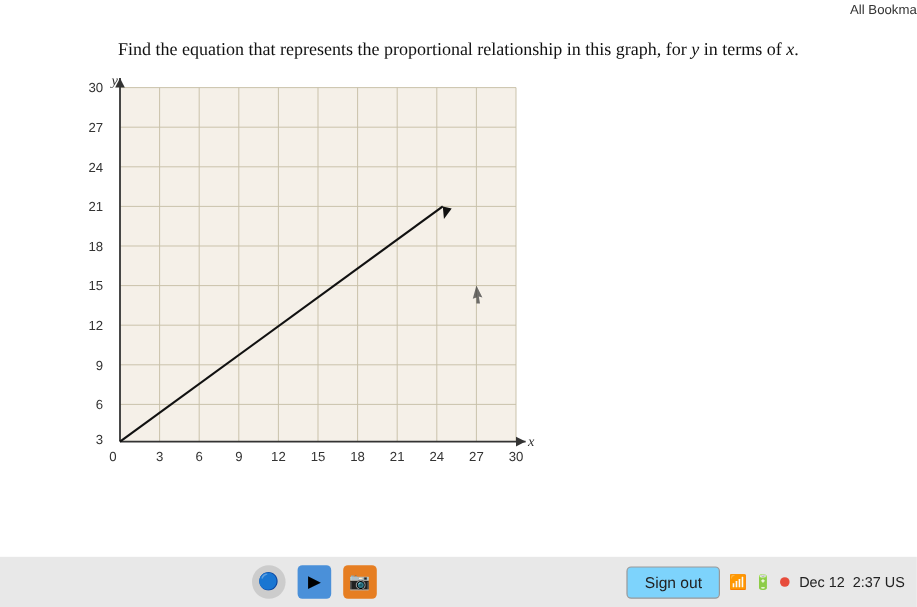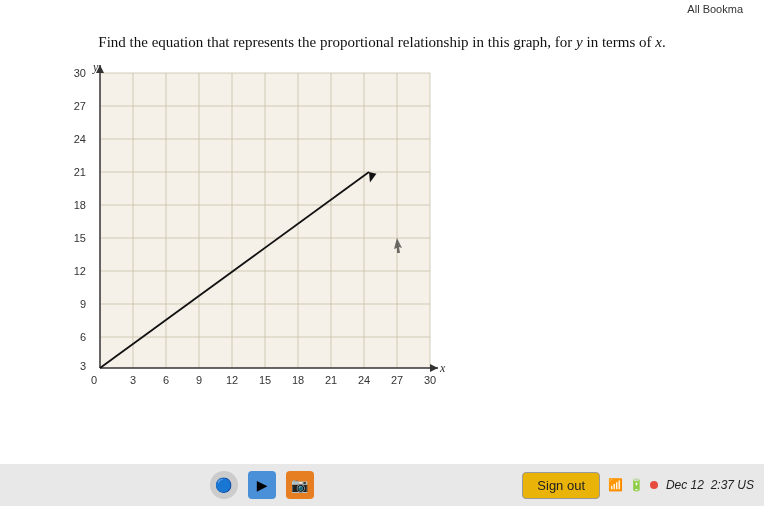--- a/index.html
+++ b/index.html
@@ -13,21 +13,21 @@
     }
 
     
     .top-bar {
       position: absolute;
       top: 0;
       right: 0;
       height: 18px;
       display: flex;
       align-items: center;
-      padding-right: 21px;
+      padding-right: 0;
       font-size: 11px;
       color: #333;
       font-family: Arial, sans-serif;
     }
 
     
     .main-content {
       position: absolute;
       top: 18px;
       left: 0;
@@ -72,21 +72,21 @@
       height: 42px;
       background: #e8e8e8;
       display: flex;
       align-items: center;
       justify-content: flex-end;
       padding: 0 10px;
       gap: 8px;
     }
 
     .sign-out-btn {
-      background: #eab308;
+      background: #7dd3fc;
       border: 1px solid #999;
       border-radius: 4px;
       padding: 5px 14px;
       font-size: 13px;
       font-family: Arial, sans-serif;
       cursor: pointer;
       color: #222;
     }
 
     .taskbar-icons {
@@ -95,21 +95,20 @@
       gap: 6px;
       font-size: 12px;
       color: #333;
       font-family: Arial, sans-serif;
     }
 
     .taskbar-time {
       font-size: 12px;
       font-family: Arial, sans-serif;
       color: #222;
-      font-style: italic;
     }
 
     .taskbar-left {
       flex: 1;
       display: flex;
       align-items: center;
       justify-content: center;
       gap: 10px;
     }
 

